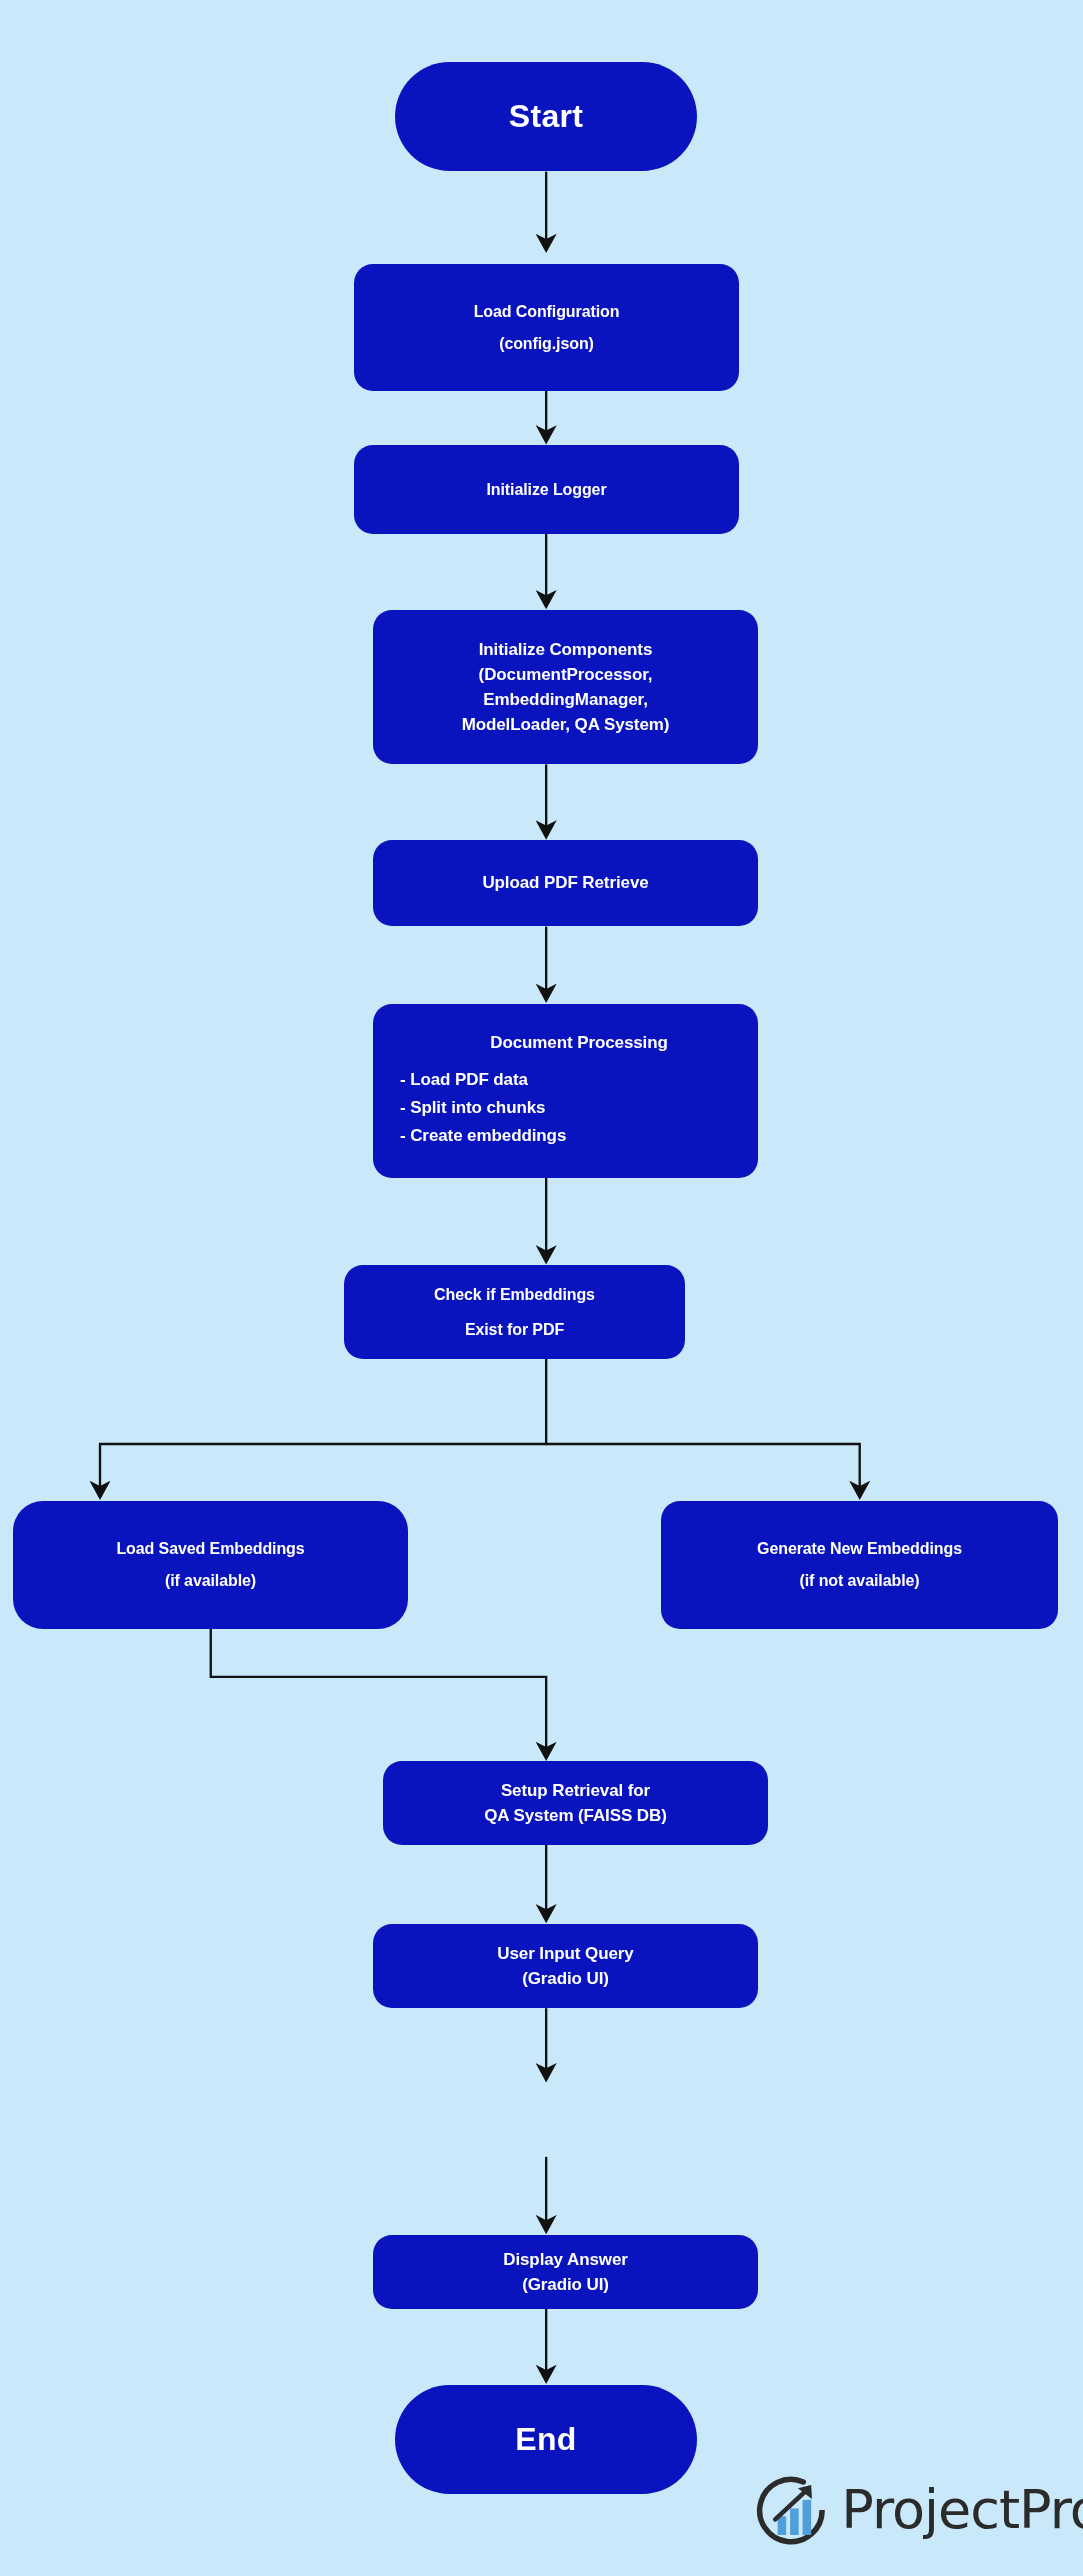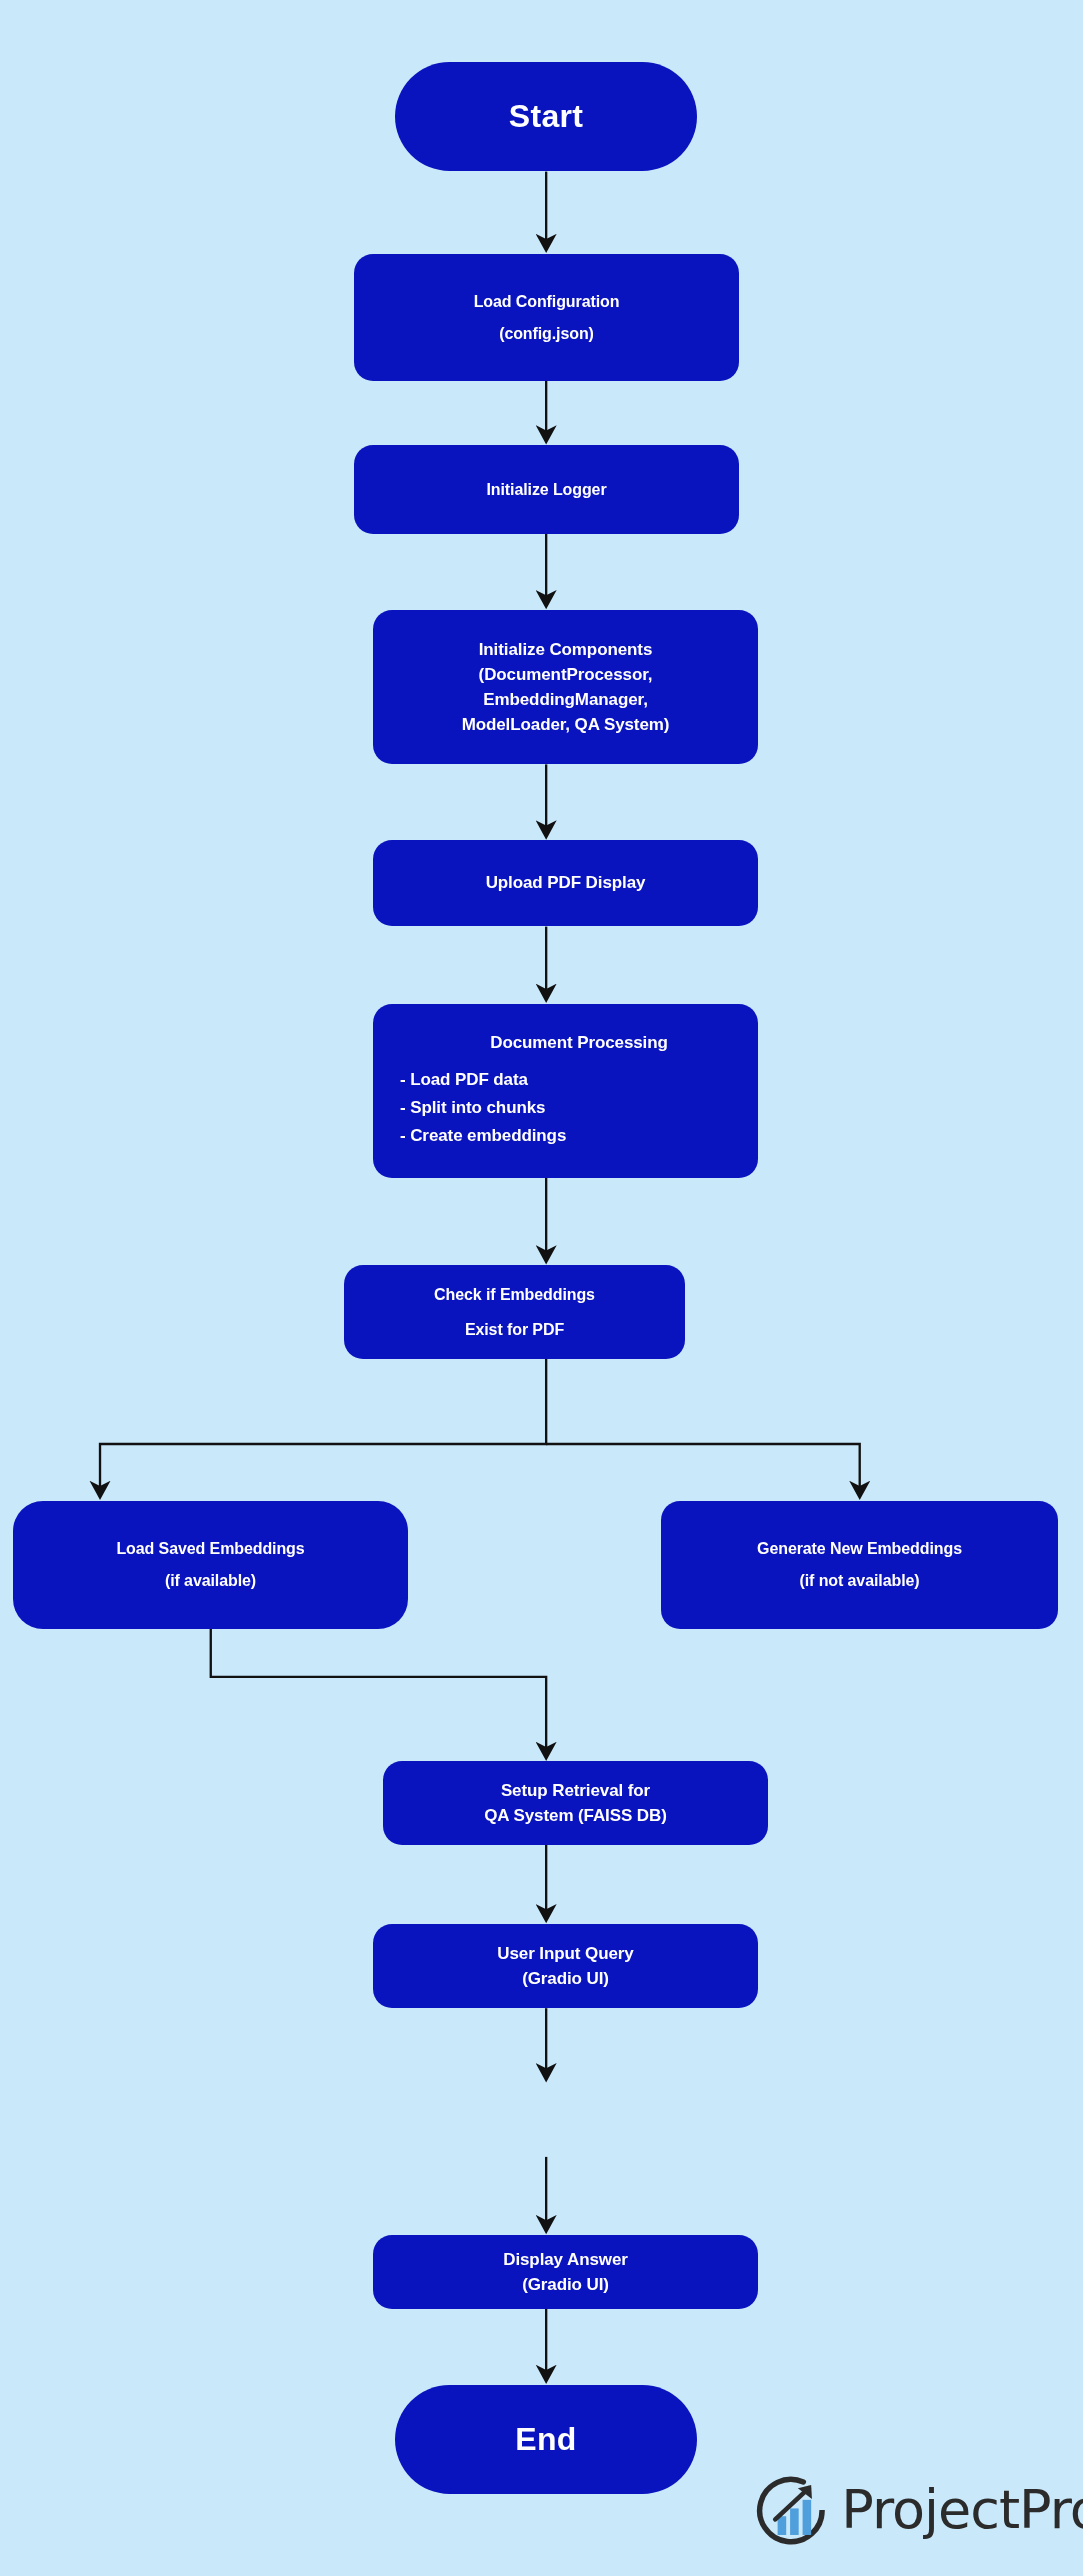--- a/index.html
+++ b/index.html
@@ -119,38 +119,38 @@
       <path d="M 1050 4148 L 1050 4290"></path>
 
       <path d="M 1050 4440 L 1050 4578"></path>
     </g>
   </svg>
 
   <div class="node terminal" style="left:395px; top:62px; width:302px; height:109px;">
     <span class="line">Start</span>
   </div>
 
-  <div class="node proc" style="left:354px; top:254px; width:385px; height:127px;gap:8px;">
+  <div class="node proc" style="left:354px; top:264px; width:385px; height:127px;gap:8px;">
     <span class="line">Load Configuration</span>
     <span class="line">(config.json)</span>
   </div>
 
   <div class="node proc" style="left:354px; top:445px; width:385px; height:89px;">
     <span class="line">Initialize Logger</span>
   </div>
 
   <div class="node big" style="left:354px; top:610px; width:385px; height:154px;">
     <span class="line">Initialize Components</span>
     <span class="line">(DocumentProcessor,</span>
     <span class="line">EmbeddingManager,</span>
     <span class="line">ModelLoader, QA System)</span>
   </div>
 
   <div class="node big" style="left:354px; top:840px; width:385px; height:86px;">
-    <span class="line">Upload PDF Display</span>
+    <span class="line">Upload PDF Retrieve</span>
   </div>
 
   <div class="node big bulleted" style="left:354px; top:1004px; width:385px; height:174px;">
     <span class="title">Document Processing</span>
     <span class="bullets">
       <span class="line">- Load PDF data</span>
       <span class="line">- Split into chunks</span>
       <span class="line">- Create embeddings</span>
     </span>
   </div>

